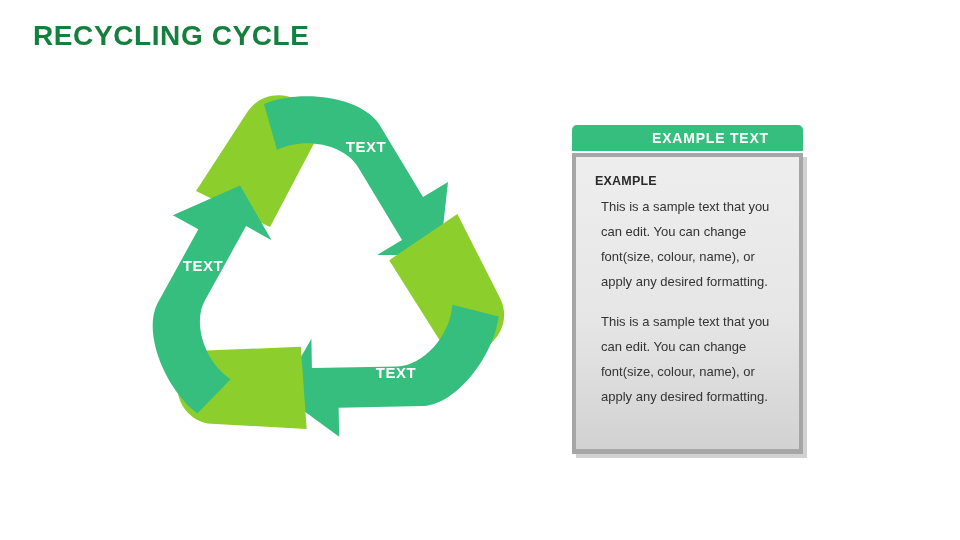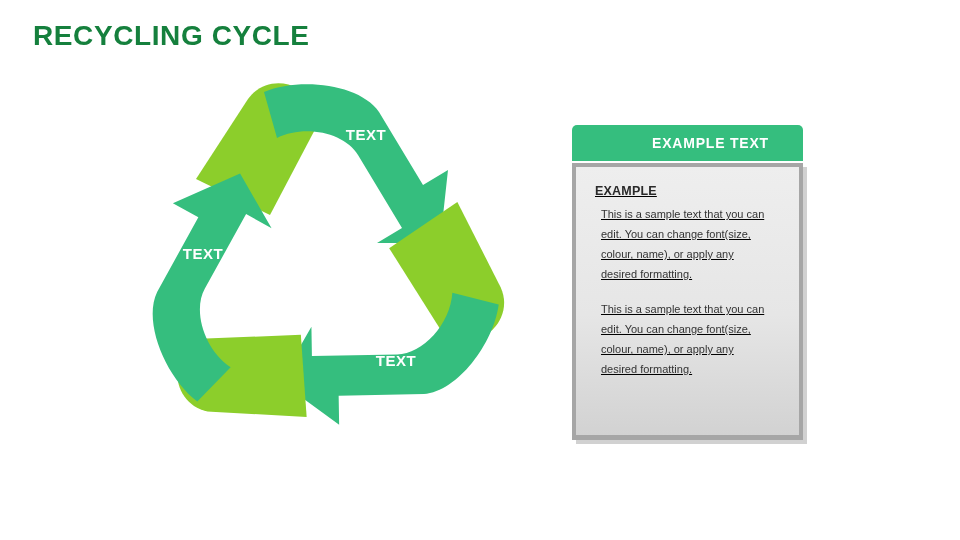--- a/index.html
+++ b/index.html
@@ -25,21 +25,21 @@
     font-weight: bold;
     letter-spacing: 0.6px;
     color: #15803d;
     white-space: nowrap;
   }
 
   
   #recycle-diagram {
     position: absolute;
     left: 130px;
-    top: 76px;
+    top: 88px;
     width: 380px;
     height: 372px;
   }
   #recycle-svg {
     display: block;
     width: 380px;
     height: 372px;
     overflow: visible;
   }
   .arrow-label {
@@ -51,21 +51,21 @@
   }
 
   
   #example-card {
     position: absolute;
     left: 572px;
     top: 125px;
     width: 231px;
   }
   #card-header {
-    height: 36px;
+    height: 26px;
     background: #35be7e;
     border-radius: 5px 5px 0 0;
     display: flex;
     align-items: center;
     justify-content: center;
     padding-left: 46px;
   }
   #card-header-title {
     color: #ffffff;
     font-size: 14px;
@@ -74,34 +74,33 @@
     white-space: nowrap;
   }
   #card-frame {
     margin-top: 2px;
     background: #a6a6a6;
     padding: 4px 4px 5px 4px;
     box-shadow: 4px 4px 0 0 rgba(0,0,0,0.18);
   }
   #card-body {
     background: linear-gradient(to bottom, #eeeeee 0%, #e6e6e6 55%, #d2d2d2 100%);
-    padding: 17px 16px 56px 17px;
+    padding: 17px 16px 40px 17px;
     min-height: 170px;
-    text-decoration: underline;
   }
   #card-body-heading {
     font-size: 12.5px;
     font-weight: bold;
     color: #2a2a2a;
     margin: 0 0 6px 2px;
     letter-spacing: 0.2px;
   }
   .card-paragraph {
-    font-size: 11px;
-    line-height: 20px;
+    font-size: 13px;
+    line-height: 25px;
     color: #333333;
     margin: 0 12px 15px 8px;
   }
   .card-paragraph:last-child {
     margin-bottom: 0;
   }
 </style>
 </head>
 <body>
 

